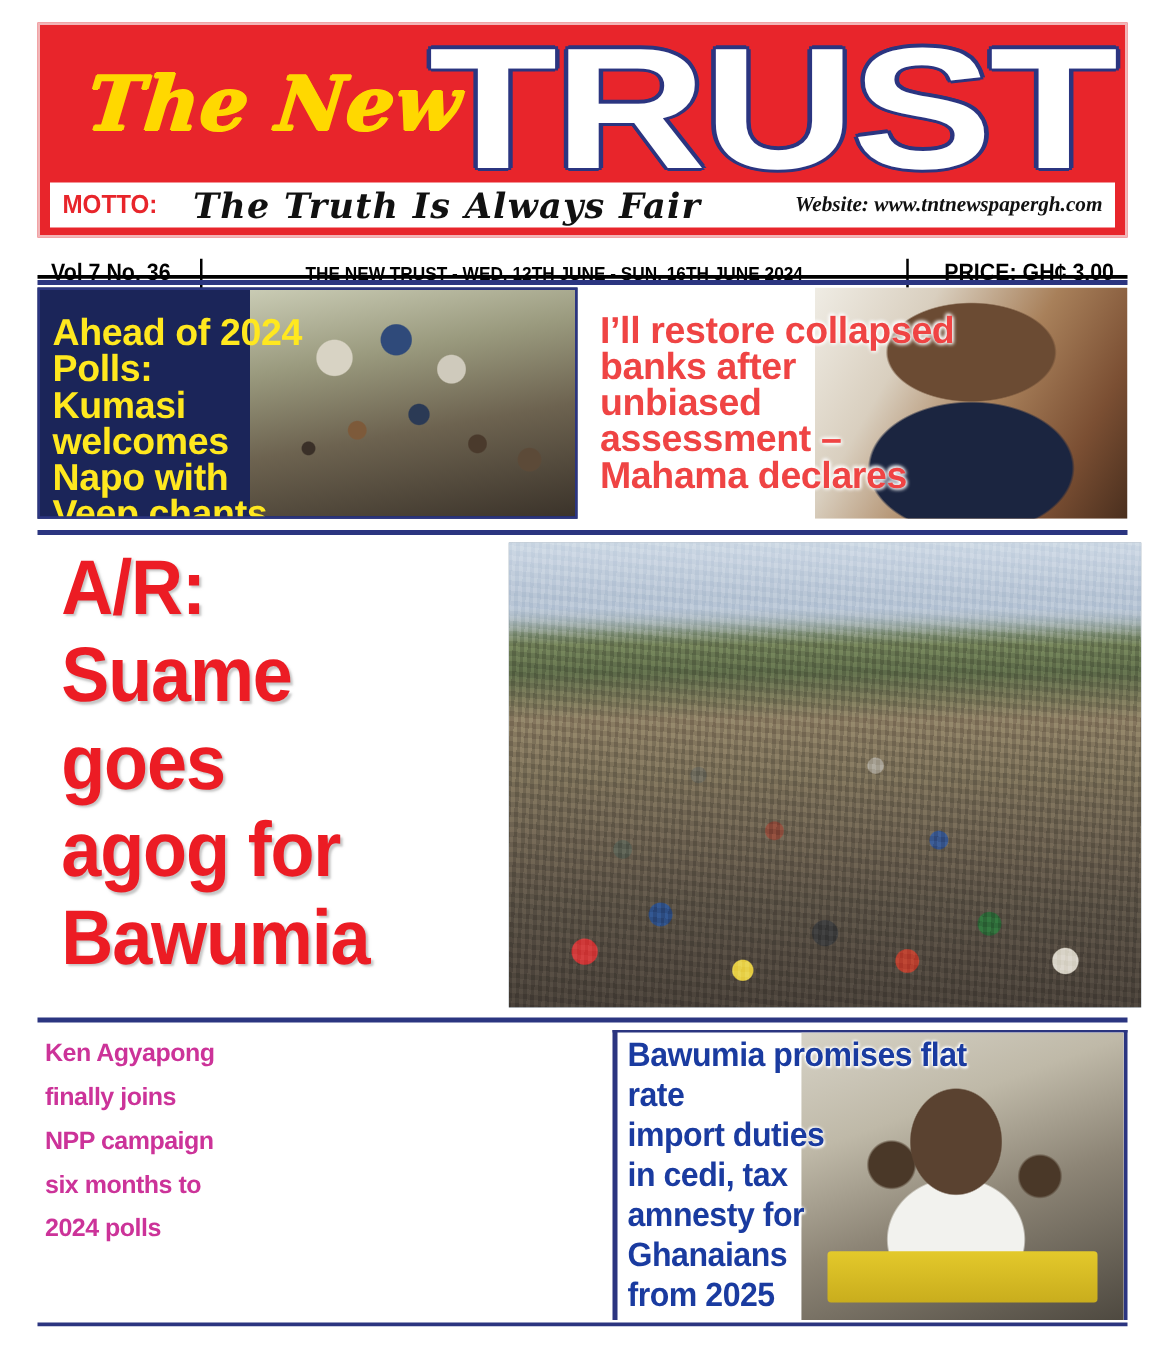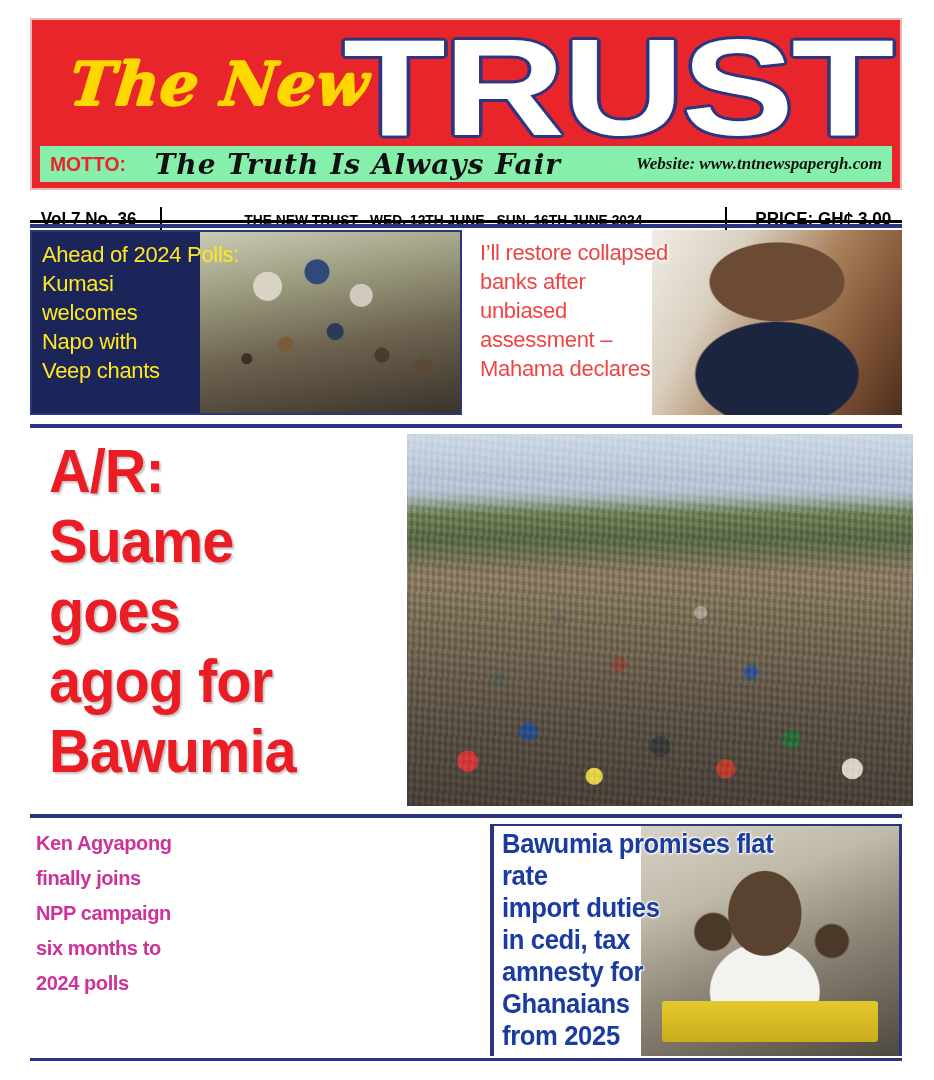--- a/index.html
+++ b/index.html
@@ -75,21 +75,21 @@
       2px 2px 0 #2b3580, -2px 2px 0 #2b3580,
       2px -2px 0 #2b3580, -2px -2px 0 #2b3580;
     white-space: nowrap;
   }
   .motto-bar {
     position: absolute;
     left: 8px;
     right: 8px;
     bottom: 6px;
     height: 36px;
-    background: #86efac;
+    background: #ffffff;
     display: flex;
     align-items: center;
     padding: 0 10px;
     box-sizing: border-box;
   }
   .motto-label {
     color: #e8252b;
     font-family: "Liberation Sans", sans-serif;
     font-weight: bold;
     font-size: 21px;
@@ -203,25 +203,25 @@
     top: 0;
     bottom: 0;
     right: 0;
     overflow: hidden;
   }
   .teaser-left .t-photo { width: 260px; }
   .teaser-right .t-photo { width: 250px; }
   .teaser-head {
     position: absolute;
     left: 10px;
-    top: 8px;
+    top: 20px;
     z-index: 5;
     font-family: "Liberation Sans", sans-serif;
-    font-weight: normal;
-    font-size: 22px;
+    font-weight: bold;
+    font-size: 30px;
     line-height: 29px;
     letter-spacing: -0.3px;
     white-space: pre-line;
   }
   .teaser-left .teaser-head {
     color: #ffe81f;
     width: 260px;
   }
   .teaser-right .teaser-head {
     color: #ef4444;

